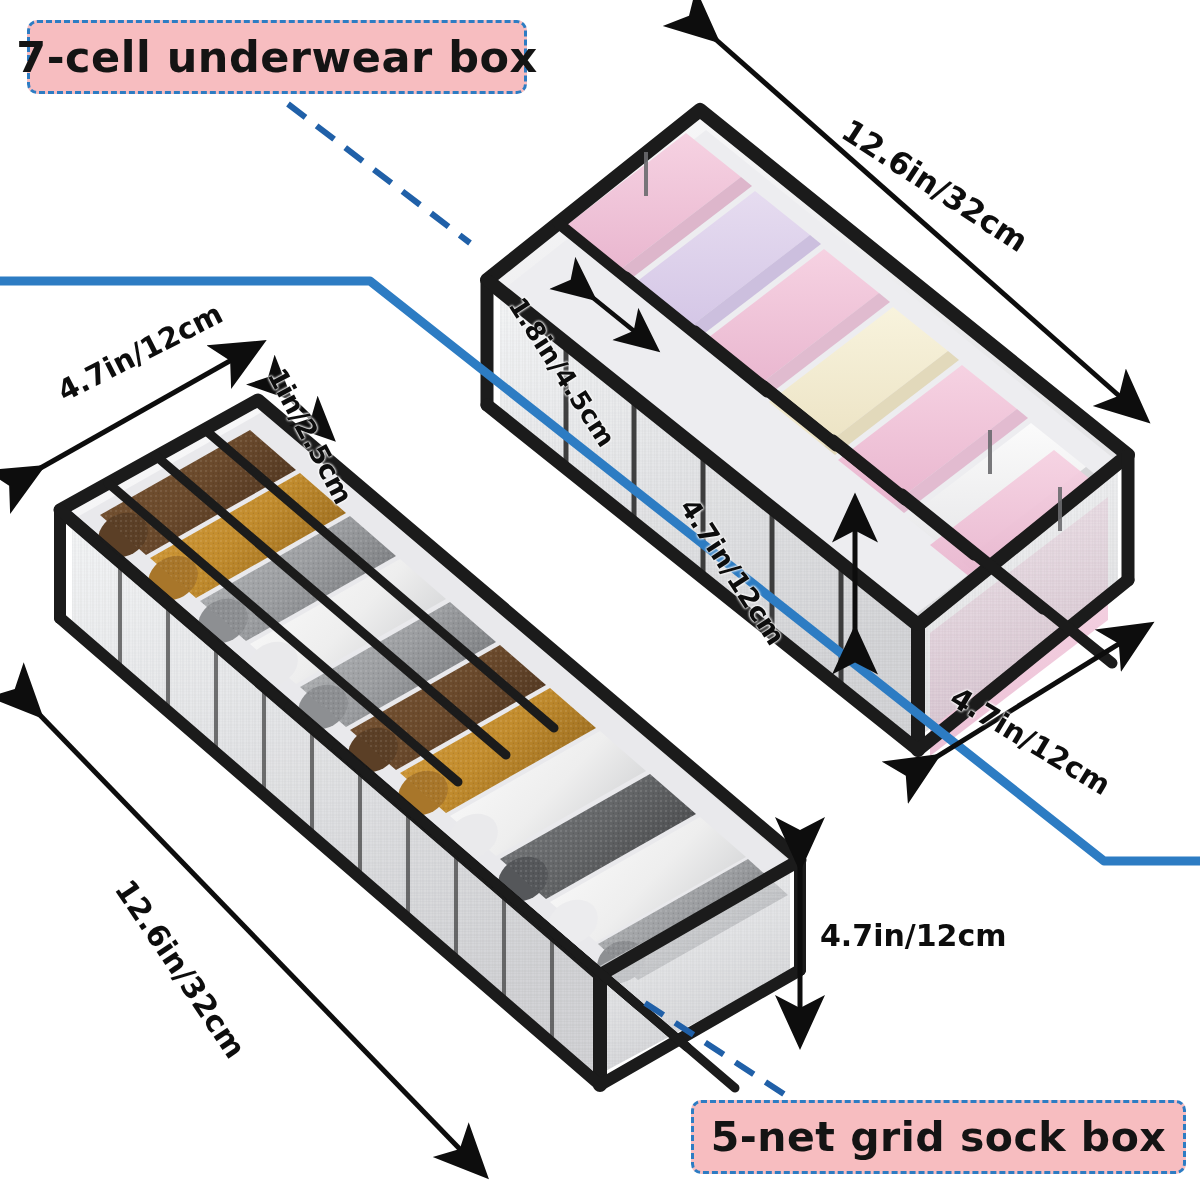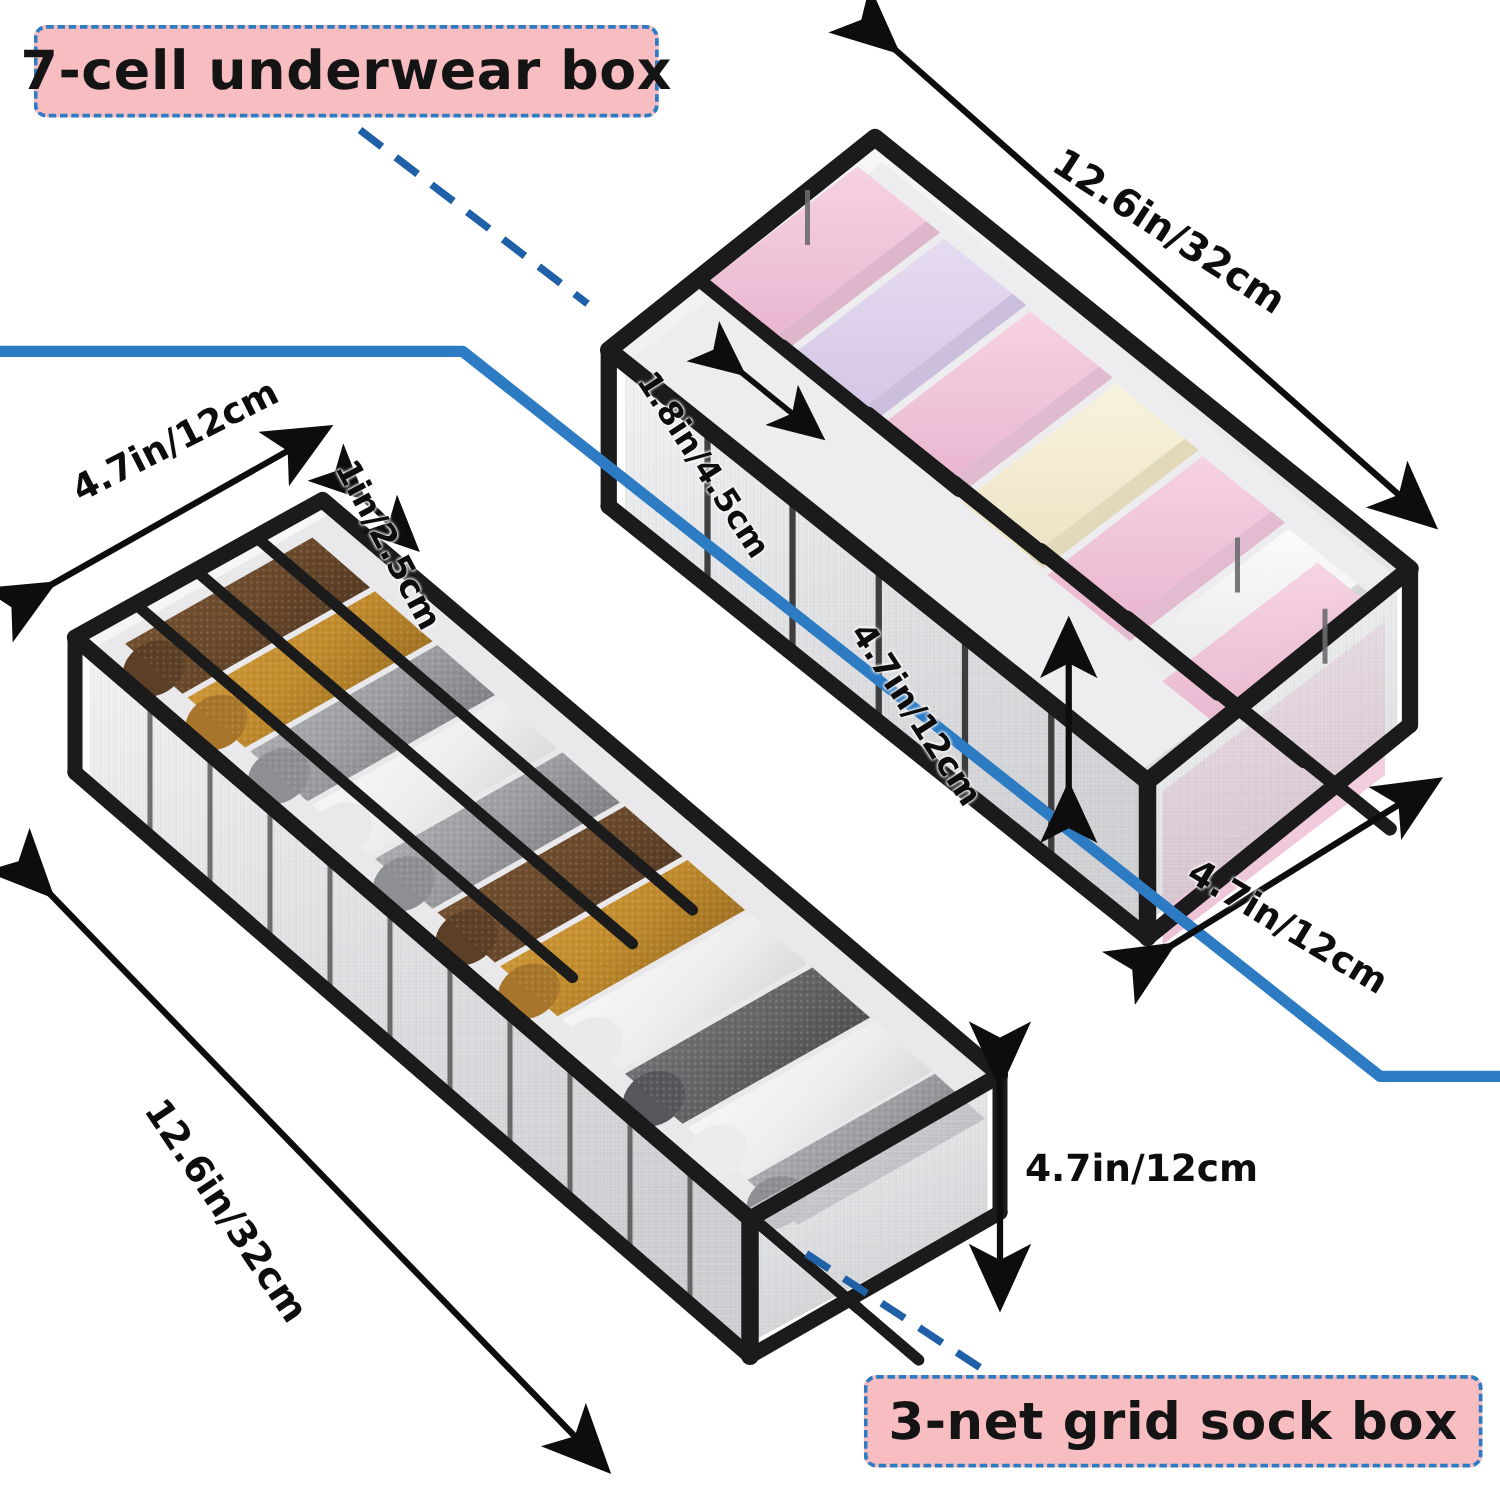--- a/index.html
+++ b/index.html
@@ -315,21 +315,21 @@
       <path d="M288 396 L331 437" stroke-width="4.5" marker-start="url(#arwS)" marker-end="url(#arwS)"></path>
 
       <path d="M37 712 L482 1172" marker-start="url(#arw)" marker-end="url(#arw)"></path>
 
       <path d="M800 862 L800 1040" marker-start="url(#arw)" marker-end="url(#arw)"></path>
     </g>
   </svg>
 
   <div class="callout" id="callout-underwear">7-cell underwear box</div>
 
-  <div class="callout" id="callout-sock">3-net grid sock box</div>
+  <div class="callout" id="callout-sock">5-net grid sock box</div>
 
   <div class="dim" id="dim-top-length">12.6in/32cm</div>
 
   <div class="dim" id="dim-top-cell">1.8in/4.5cm</div>
 
   <div class="dim" id="dim-top-height">4.7in/12cm</div>
 
   <div class="dim" id="dim-top-depth">4.7in/12cm</div>
 
   <div class="dim" id="dim-bot-width">4.7in/12cm</div>

